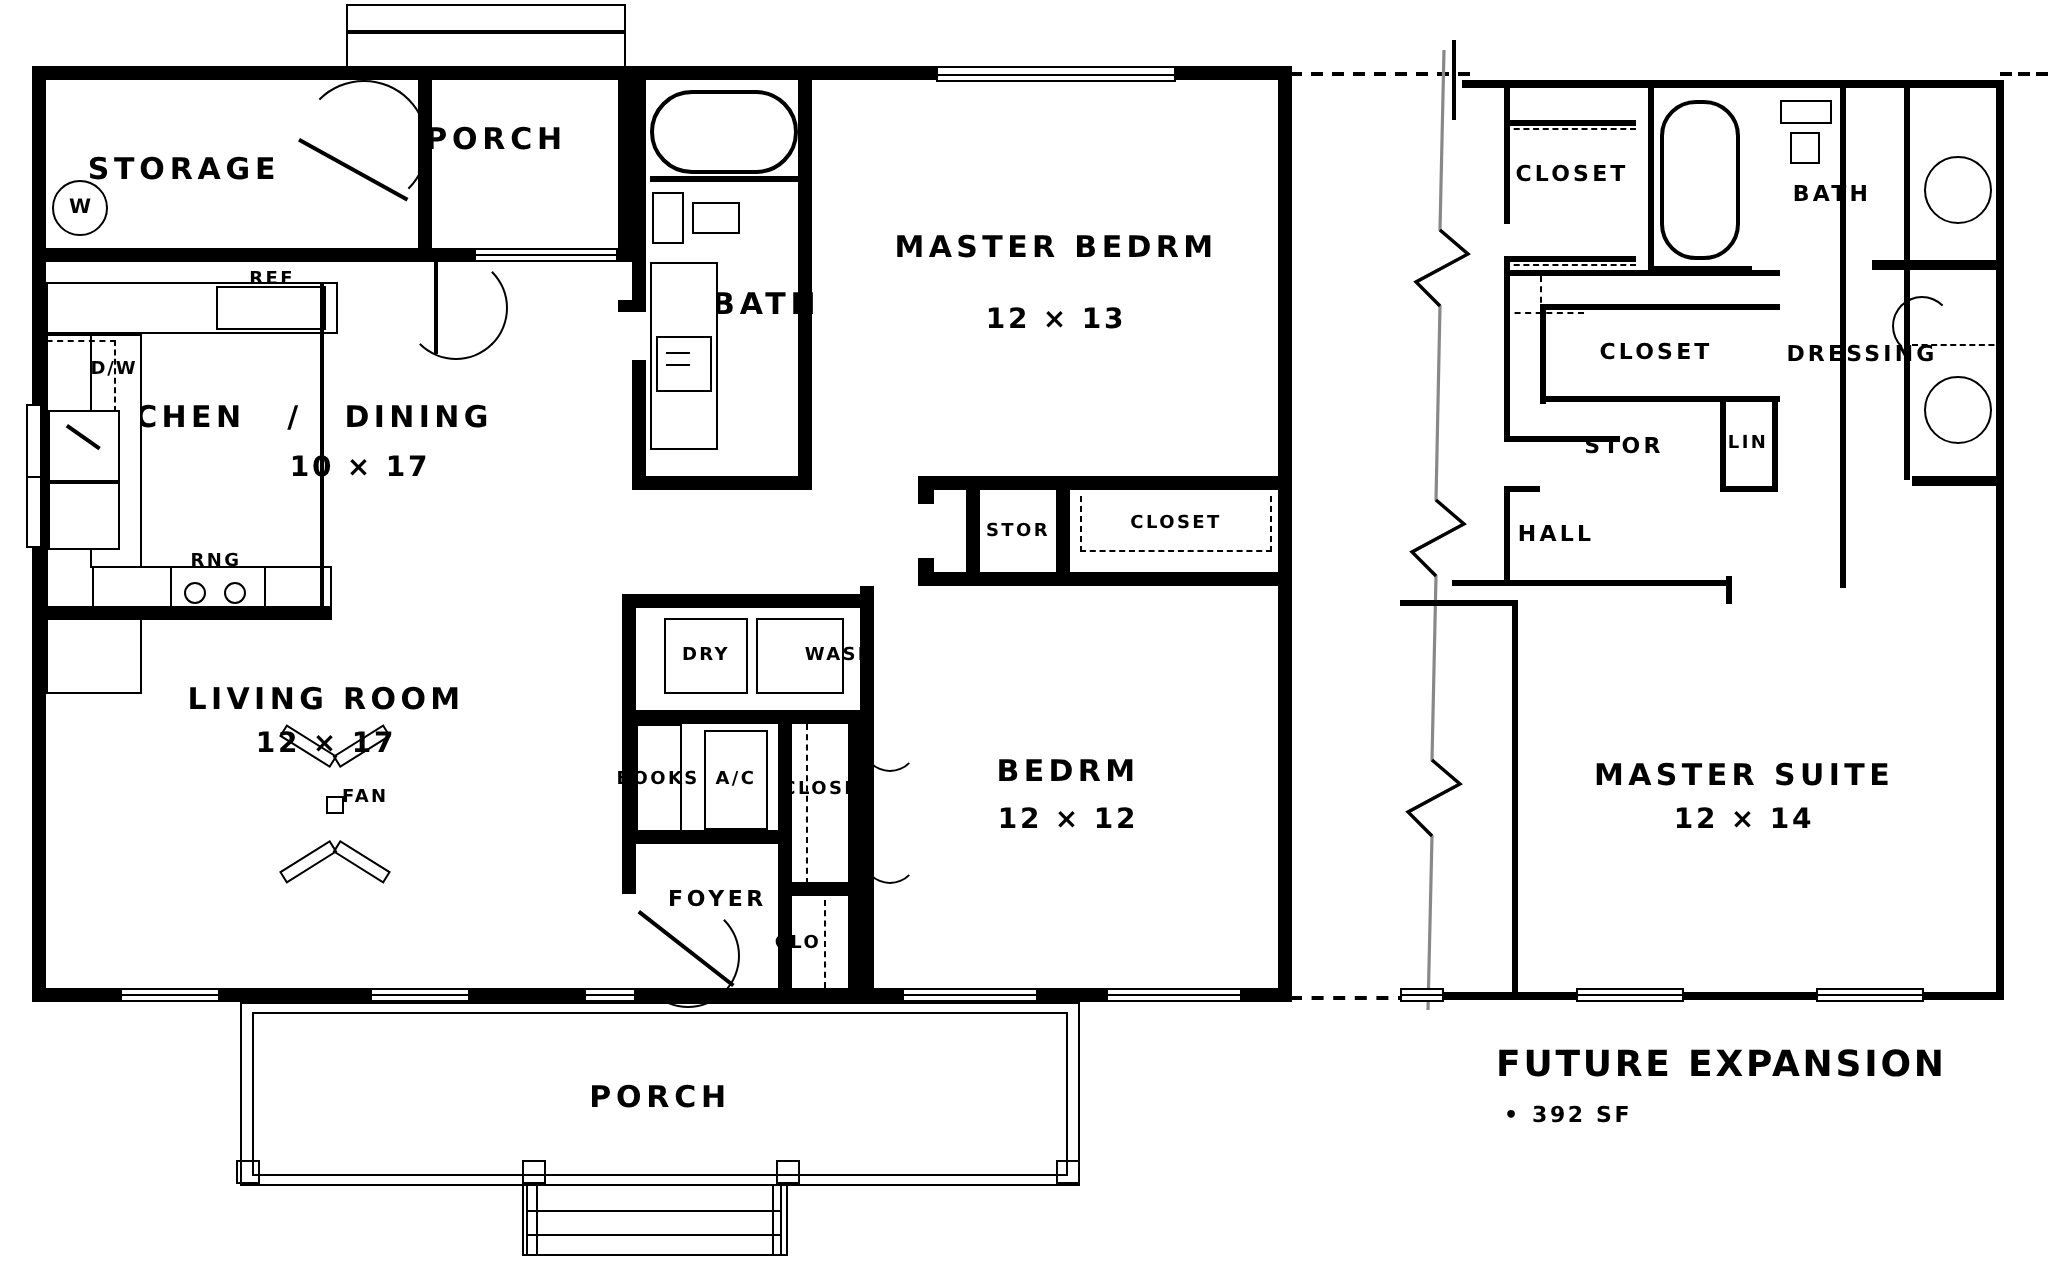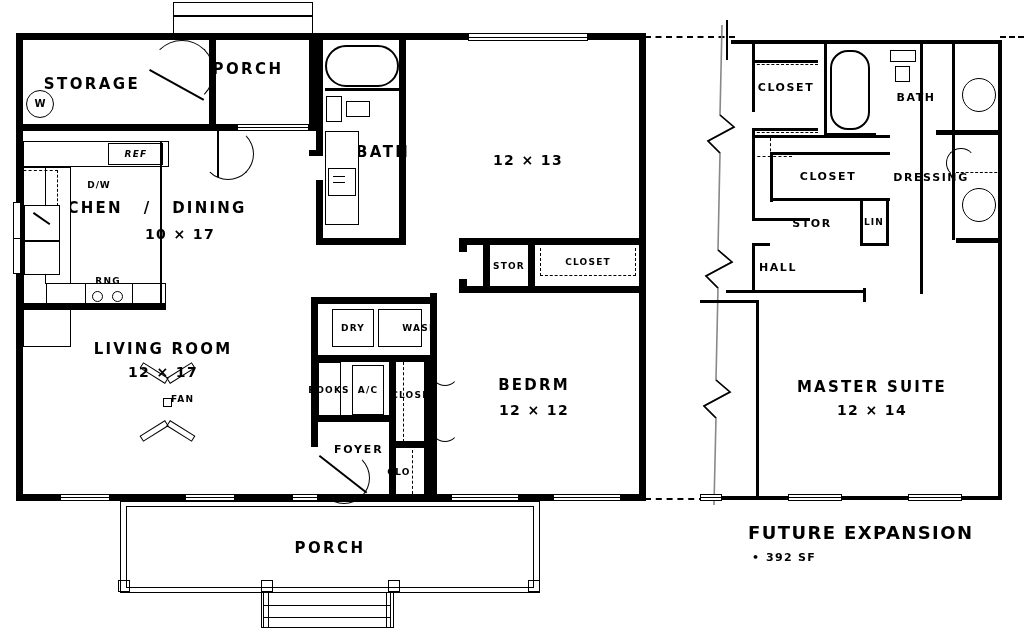--- a/index.html
+++ b/index.html
@@ -31,21 +31,21 @@
     white-space:nowrap;
     line-height:1.15;
     font-family:"DejaVu Sans","Liberation Sans",sans-serif;
   }
   .lbl.c{transform:translate(-50%,-50%);text-align:center;}
   .room-name{font-size:15px;letter-spacing:2.2px;}
   .room-dim{font-size:14px;letter-spacing:1.4px;}
   .big{font-size:15px;letter-spacing:2.4px;}
   .mid{font-size:11px;letter-spacing:1.6px;}
   .sm{font-size:9px;letter-spacing:1.2px;}
-  .xs{font-size:7.5px;letter-spacing:0.9px;margin-left:42px;}
+  .xs{font-size:7.5px;letter-spacing:0.9px;}
   .rot90{transform:translate(-50%,-50%) rotate(-90deg);}
 
   
   .win{position:absolute;background:#fff;border:1.5px solid #000;box-sizing:border-box;}
   .win:after{content:"";position:absolute;left:0;right:0;top:50%;height:1px;background:#000;margin-top:-0.5px;}
 
   
   .arc{position:absolute;border:1.4px solid #000;border-radius:50%;
        border-right-color:transparent;border-top-color:transparent;background:transparent;}
   .arc2{position:absolute;border:1.4px solid #000;border-radius:50%;
@@ -115,21 +115,21 @@
     <span>KITCHEN</span>
     <span style="display:inline-block;width:6px;"></span>
     <span>/</span>
     <span style="display:inline-block;width:6px;"></span>
     <span>DINING</span>
   </div>
   <div class="lbl c room-dim" style="left:180px;top:234px;">10 × 17</div>
 
   <div class="counter" style="left:23px;top:141px;width:146px;height:26px;"></div>
   <div class="counter" style="left:108px;top:143px;width:55px;height:22px;"></div>
-  <div class="lbl c sm" style="left:136px;top:154px;font-style:italic;">REF</div>
+  <div class="lbl c sm" style="left:136px;top:140px;">REF</div>
 
   <div class="counter" style="left:23px;top:167px;width:48px;height:180px;"></div>
   <div class="counter" style="left:45px;top:167px;width:26px;height:117px;"></div>
   <div class="lbl c xs rot90" style="left:57px;top:185px;font-size:9px;">D/W</div>
 
   <div class="outthin" style="left:18px;top:170px;width:40px;height:36px;border-style:dashed;"></div>
 
   <div class="rectfix" style="left:24px;top:205px;width:36px;height:70px;"></div>
   <div class="tw" style="left:24px;top:240px;width:36px;height:1.6px;"></div>
   <div class="tw" style="left:34px;top:212px;width:20px;height:1.6px;transform:rotate(35deg);transform-origin:0 0;"></div>
@@ -178,20 +178,21 @@
   <div class="counter" style="left:325px;top:131px;width:34px;height:94px;"></div>
   <div class="rectfix2" style="left:328px;top:168px;width:28px;height:28px;"></div>
   <div class="tw" style="left:333px;top:176px;width:12px;height:1.4px;"></div>
   <div class="tw" style="left:333px;top:182px;width:12px;height:1.4px;"></div>
 
   <div class="fill" style="left:316px;top:156px;width:7px;height:24px;"></div>
   <div class="w" style="left:309px;top:150px;width:14px;height:6px;"></div>
 
   <div class="w" style="left:399px;top:193px;width:7px;height:52px;"></div>
 
+  <div class="lbl c room-name" style="left:528px;top:124px;">MASTER BEDRM</div>
   <div class="lbl c room-dim" style="left:528px;top:160px;text-align:center;">12 × 13</div>
 
   <div class="win" style="left:468px;top:33px;width:120px;height:8px;"></div>
 
   <div class="w" style="left:459px;top:238px;width:80px;height:7px;"></div>
   <div class="w" style="left:539px;top:238px;width:107px;height:7px;"></div>
 
   <div class="w" style="left:483px;top:238px;width:7px;height:55px;"></div>
   <div class="w" style="left:528px;top:238px;width:7px;height:55px;"></div>
   <div class="w" style="left:459px;top:286px;width:187px;height:7px;"></div>

